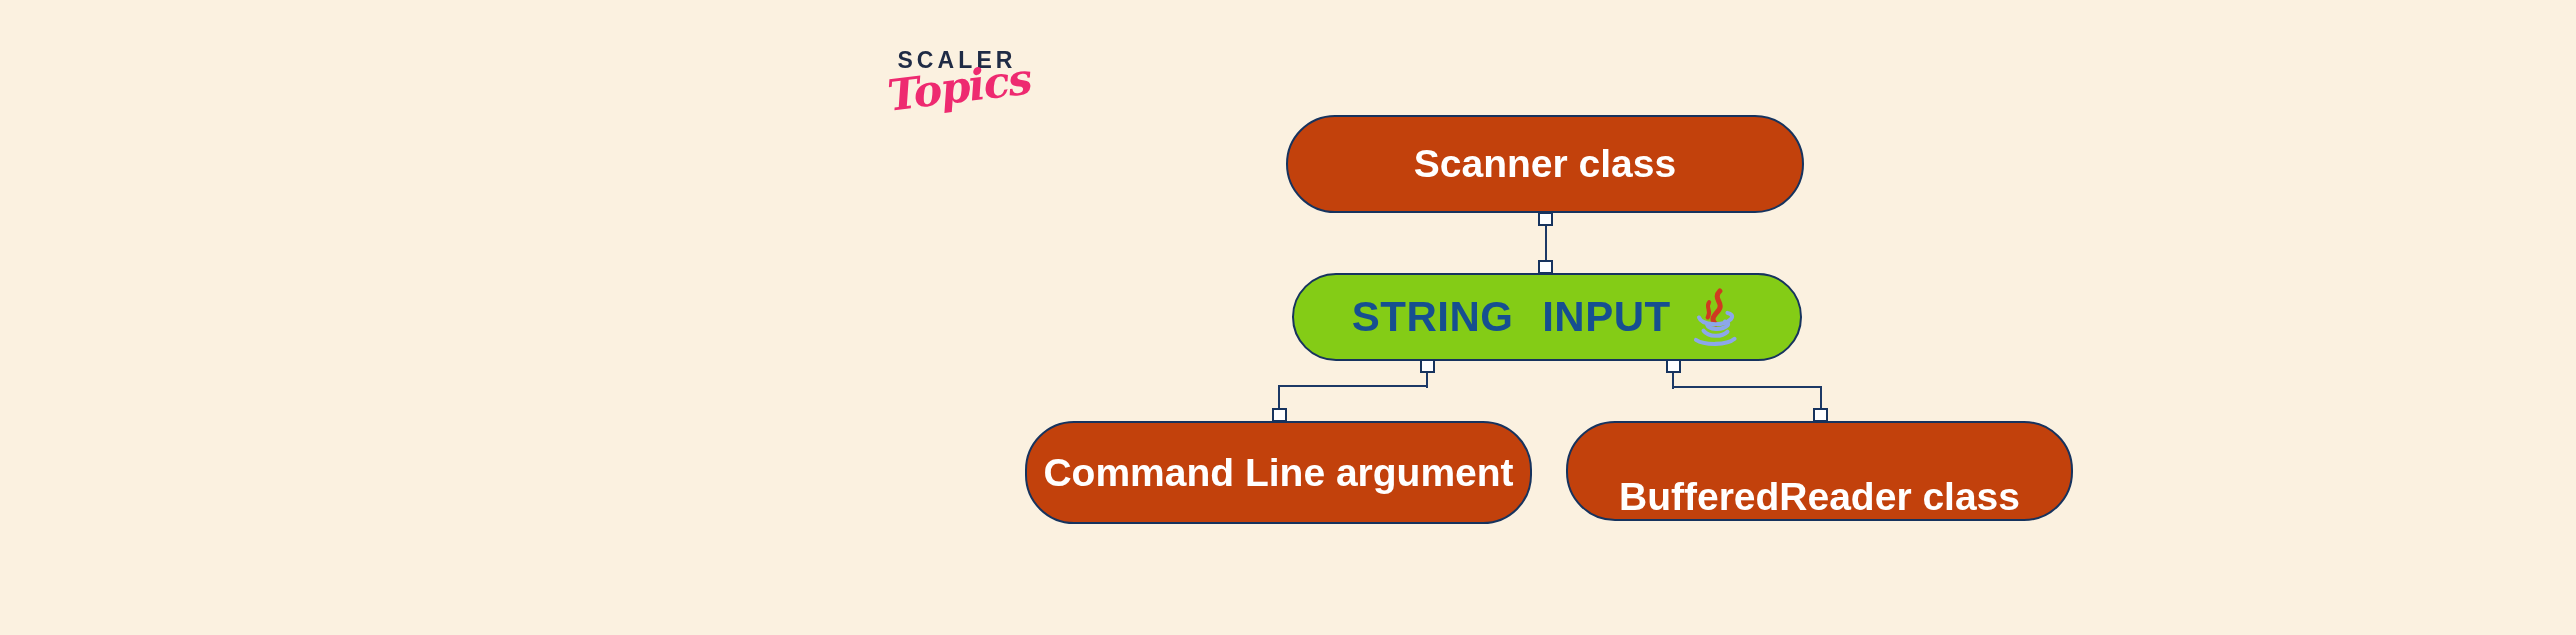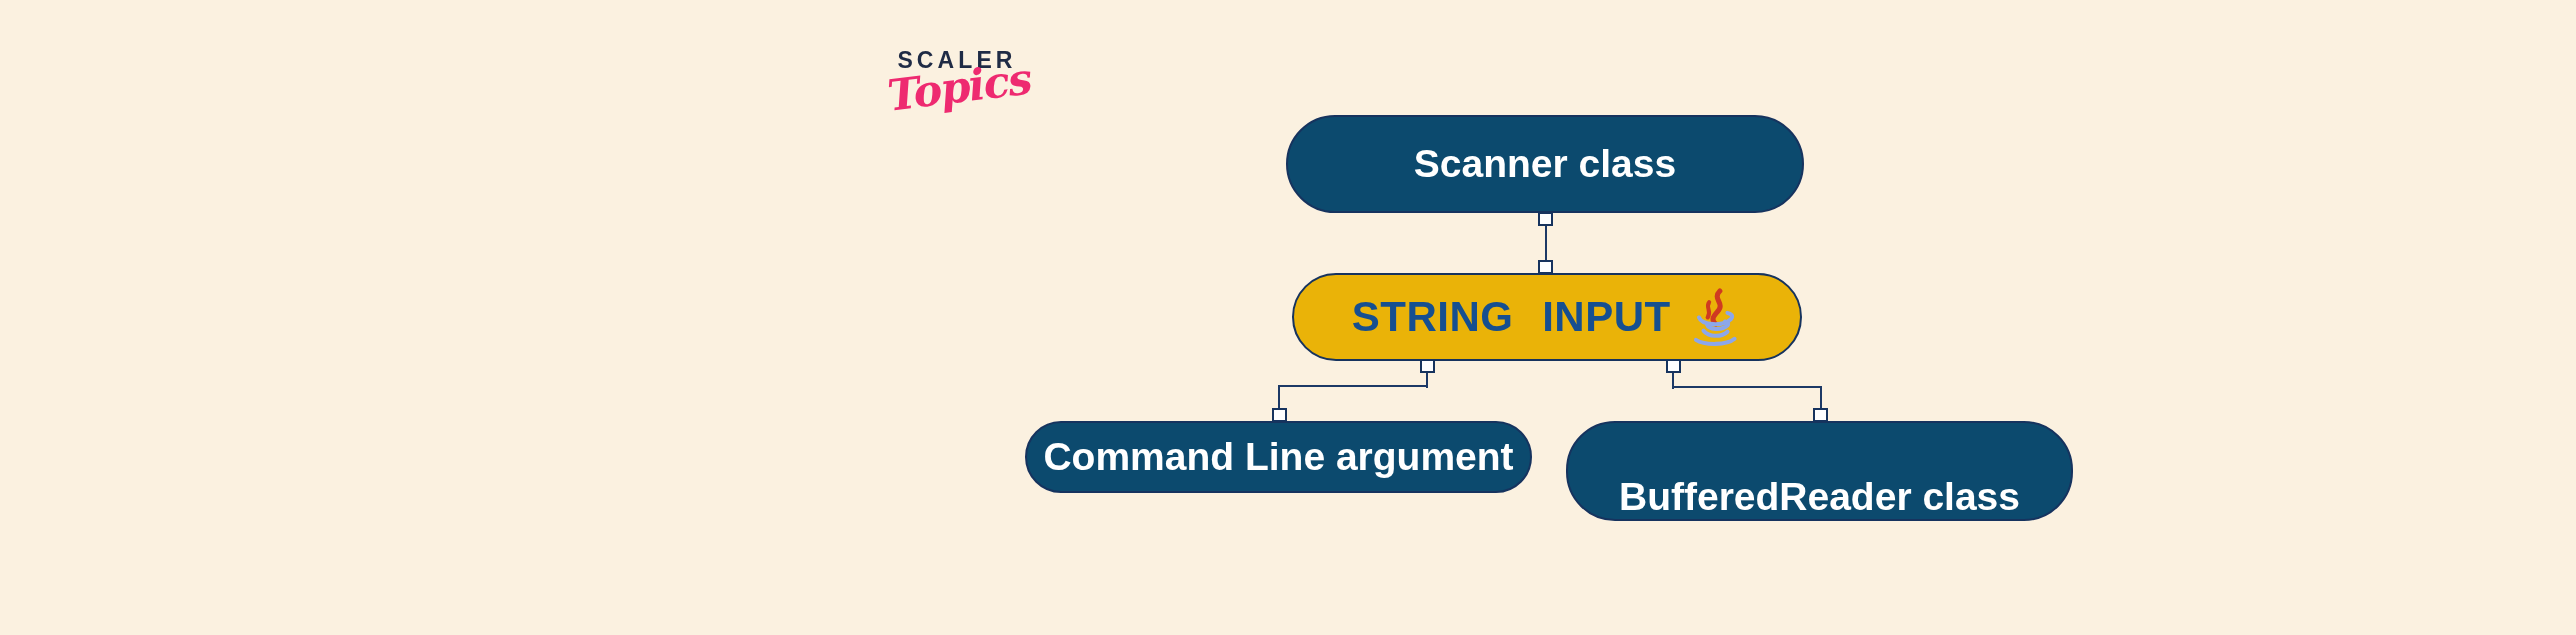--- a/index.html
+++ b/index.html
@@ -45,28 +45,28 @@
     position: absolute;
     box-sizing: border-box;
     display: flex;
     align-items: center;
     justify-content: center;
     border: 2.6px solid #16335E;
     text-align: center;
     white-space: nowrap;
   }
   .node-blue {
-    background: #0c4a6e;
+    background: #c2410c;
     color: #FFFFFF;
     font-weight: 700;
     font-size: 39px;
     border-radius: 49px;
   }
   .node-white {
-    background: #eab308;
+    background: #84cc16;
     color: #164F90;
     border-radius: 44px;
   }
   .si-label {
     font-size: 42px;
     font-weight: 700;
     letter-spacing: 0.5px;
     word-spacing: 16.5px;
   }
   .java-icon {
@@ -126,20 +126,20 @@
     <path d="M41 28 C33 39 47 45 38 58" stroke="#CF3A21" stroke-width="8" stroke-linecap="round" fill="none"></path>
 
     <path d="M21 58 C26 73 68 77 84 61 C89 55 84 50 77 49" stroke="#8CA7EA" stroke-width="8" stroke-linecap="round" fill="none"></path>
     <path d="M37 72 C40 82 66 84 77 74 C80 70 77 67 72 66" stroke="#8CA7EA" stroke-width="8" stroke-linecap="round" fill="none"></path>
     <path d="M30 84 C40 97 66 97 77 86" stroke="#8CA7EA" stroke-width="8" stroke-linecap="round" fill="none"></path>
 
     <path d="M15 102 C32 113 76 113 91 100" stroke="#8CA7EA" stroke-width="8" stroke-linecap="round" fill="none"></path>
   </svg>
 </div>
 
-<div class="node node-blue" style="left:1025px; top:421px; width:507px; height:72px;">
+<div class="node node-blue" style="left:1025px; top:421px; width:507px; height:103px;">
   <span>Command Line argument</span>
 </div>
 
 <div class="node node-blue" style="left:1566px; top:421px; width:507px; height:100px;align-items:flex-end;">
   <span>BufferedReader class</span>
 </div>
 
 
 </body></html>

